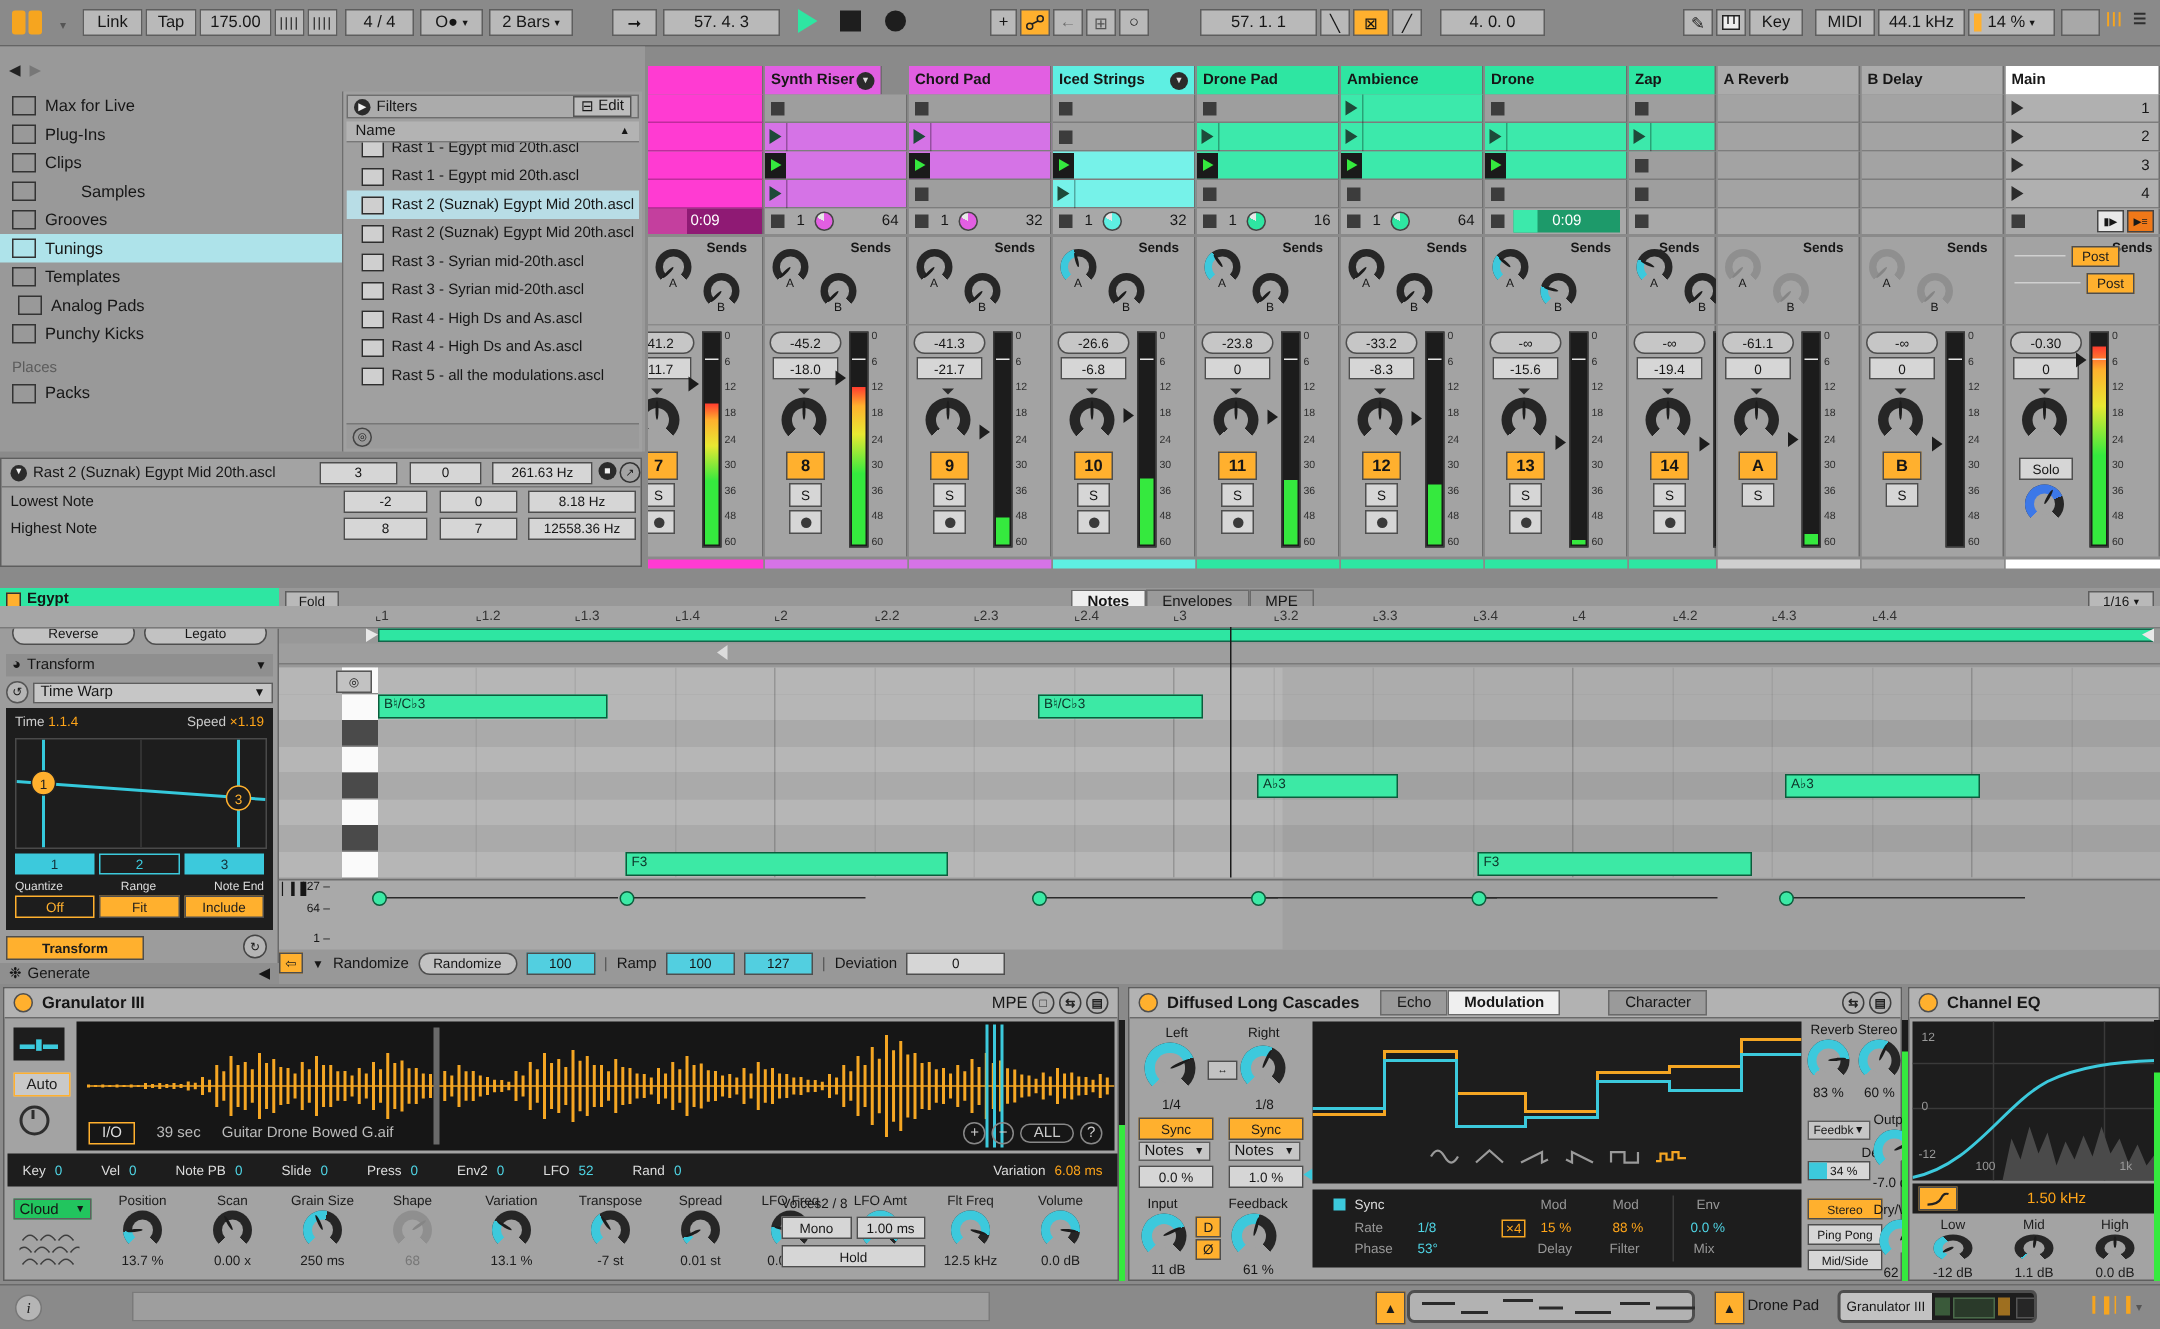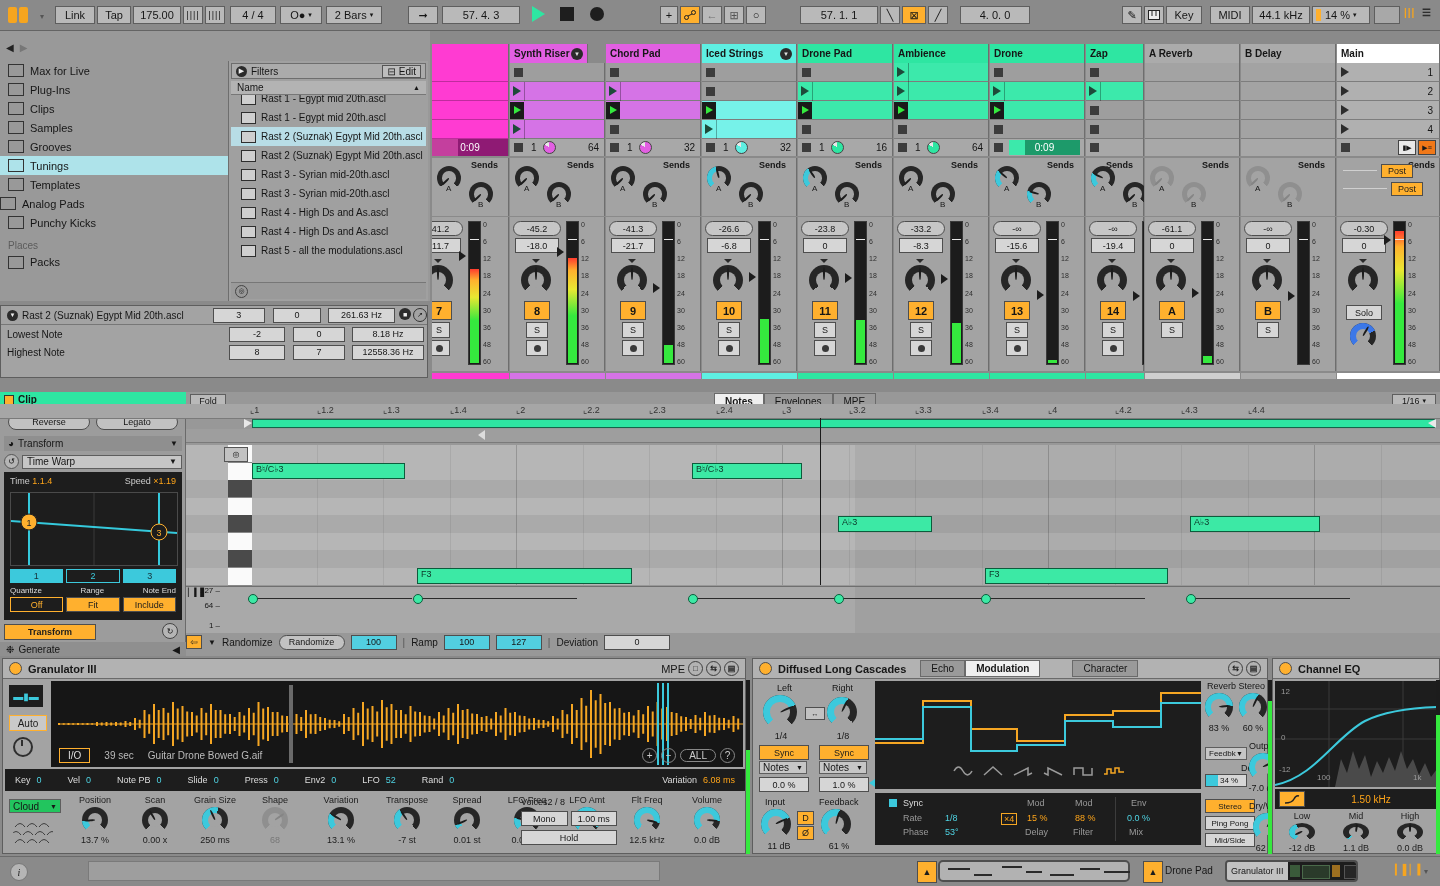--- a/index.html
+++ b/index.html
@@ -138,35 +138,35 @@
         <div style="display: flex; align-items: center; gap: 6px; height: 19px; padding-left: 8px;">
           <div style="width: 14px; height: 11px; border: 1px solid rgb(51, 51, 51); display: flex; align-items: center; justify-content: center; font-size: 7px;"></div>
           <div class="txt" style="font-size: 11px;">Plug-Ins</div>
         </div>
         <div style="display: flex; align-items: center; gap: 6px; height: 19px; padding-left: 8px;">
           <div style="width: 14px; height: 11px; border: 1px solid rgb(51, 51, 51); display: flex; align-items: center; justify-content: center; font-size: 7px;"></div>
           <div class="txt" style="font-size: 11px;">Clips</div>
         </div>
         <div style="display: flex; align-items: center; gap: 6px; height: 19px; padding-left: 8px;">
           <div style="width: 14px; height: 11px; border: 1px solid rgb(51, 51, 51); display: flex; align-items: center; justify-content: center; font-size: 7px;"></div>
-          <div class="txt" style="font-size: 11px;">Samples</div>
+          <div class="txt" style="font-size: 11px; margin-left: 24px;">Samples</div>
         </div>
         <div style="display: flex; align-items: center; gap: 6px; height: 19px; padding-left: 8px;">
           <div style="width: 14px; height: 11px; border: 1px solid rgb(51, 51, 51); display: flex; align-items: center; justify-content: center; font-size: 7px;"></div>
           <div class="txt" style="font-size: 11px;">Grooves</div>
         </div>
         <div style="display: flex; align-items: center; gap: 6px; height: 19px; padding-left: 8px; background: rgb(174, 227, 234);">
           <div style="width: 14px; height: 11px; border: 1px solid rgb(51, 51, 51); display: flex; align-items: center; justify-content: center; font-size: 7px;"></div>
           <div class="txt" style="font-size: 11px;">Tunings</div>
         </div>
         <div style="display: flex; align-items: center; gap: 6px; height: 19px; padding-left: 8px;">
           <div style="width: 14px; height: 11px; border: 1px solid rgb(51, 51, 51); display: flex; align-items: center; justify-content: center; font-size: 7px;"></div>
           <div class="txt" style="font-size: 11px;">Templates</div>
         </div>
-        <div style="display: flex; align-items: center; gap: 6px; height: 19px; padding-left: 0; text-align: right;">
+        <div style="display: flex; align-items: center; gap: 6px; height: 19px; padding-left: 12px; text-align: right;">
           <div style="width: 14px; height: 11px; border: 1px solid rgb(51, 51, 51); display: flex; align-items: center; justify-content: center; font-size: 7px;"></div>
           <div class="txt" style="font-size: 11px;">Analog Pads</div>
         </div>
         <div style="display: flex; align-items: center; gap: 6px; height: 19px; padding-left: 8px;">
           <div style="width: 14px; height: 11px; border: 1px solid rgb(51, 51, 51); display: flex; align-items: center; justify-content: center; font-size: 7px;"></div>
           <div class="txt" style="font-size: 11px;">Punchy Kicks</div>
         </div>
         <div style="margin: 8px 0px 2px 8px; color: rgb(92, 92, 92); font-size: 10px;">Places</div>
         <div style="display: flex; align-items: center; gap: 6px; height: 18px; padding-left: 8px;">
           <div style="width: 14px; height: 11px; border: 1px solid rgb(51, 51, 51);"></div>
@@ -1027,21 +1027,21 @@
         </div>
         <div style="position: absolute; left: 0px; top: 329px; width: 103px; height: 6px; background: rgb(255, 255, 255);"></div>
       </div>
     </div>
 
   <div class="abs" id="clipedit">
 
     <div class="abs" style="left:0;top:0;width:186px;height:264px;background:#9c9c9c;border-right:1px solid #6a6a6a;box-sizing:border-box;">
       <div class="abs" style="left:0;top:0;width:186px;height:15px;background:#2ee6a2;display:flex;align-items:center;padding-left:4px;box-sizing:border-box;font-weight:bold;">
         <span style="width:8px;height:8px;background:#ffb02e;border:1px solid #333;margin-right:4px;"></span>
-        <span>Clip</span>
+        <span>Egypt</span>
       </div>
       <div class="pill abs" style="left:8px;top:22px;width:80px;height:14px;">Reverse</div>
       <div class="pill abs" style="left:96px;top:22px;width:80px;height:14px;">Legato</div>
       <div class="abs" style="left:4px;top:44px;width:178px;height:15px;background:#8f8f8f;display:flex;align-items:center;padding:0 4px;box-sizing:border-box;">
         <span style="margin-right:4px;">◕</span>
         <span>Transform</span>
         <span style="margin-left:auto;font-size:8px;">▼</span>
       </div>
       <div class="abs" style="left:4px;top:62px;width:178px;height:15px;display:flex;gap:3px;align-items:center;">
         <span style="width:13px;height:13px;border:1px solid #555;border-radius:50%;display:inline-flex;align-items:center;justify-content:center;font-size:8px;background:#b5b5b5;">↺</span>

